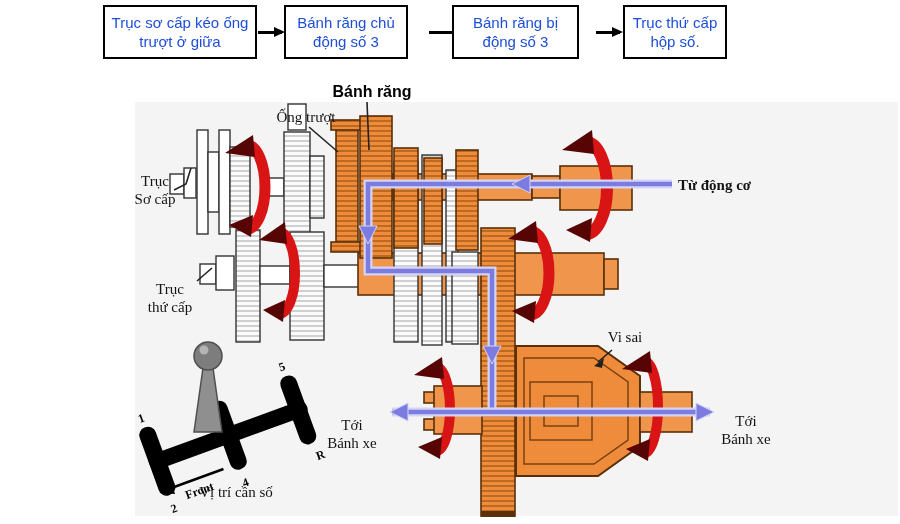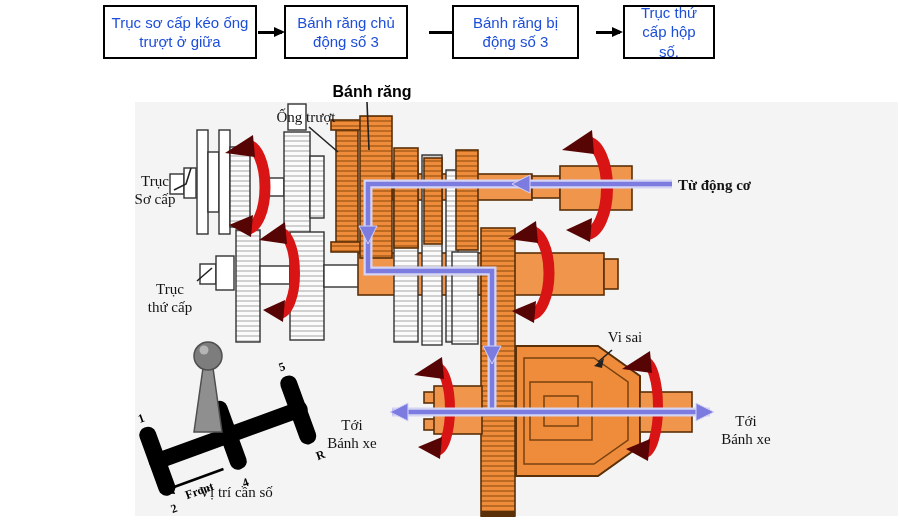--- a/index.html
+++ b/index.html
@@ -48,21 +48,21 @@
   </div>
   <div class="fc-arrow" style="left:258px;width:24px"></div>
   <div class="fc-box" style="left:284px;width:124px">
     <span>Bánh răng chủ động số 3</span>
   </div>
   <div class="fc-arrow" style="left:429px;width:36px"></div>
   <div class="fc-box" style="left:452px;width:127px">
     <span>Bánh răng bị động số 3</span>
   </div>
   <div class="fc-arrow" style="left:596px;width:24px"></div>
-  <div class="fc-box" style="left:623px;width:92px">
+  <div class="fc-box" style="left:623px;width:104px">
     <span>Trục thứ cấp hộp số.</span>
   </div>
 </div>
 
 <svg width="900" height="524" viewBox="0 0 900 524">
   <defs>
     <pattern id="hatchO" width="6" height="5" patternUnits="userSpaceOnUse">
       <rect width="6" height="5" fill="#EE8C3C"></rect>
       <line x1="0" y1="1" x2="6" y2="1" stroke="#B0601A" stroke-width="1.6"></line>
     </pattern>

